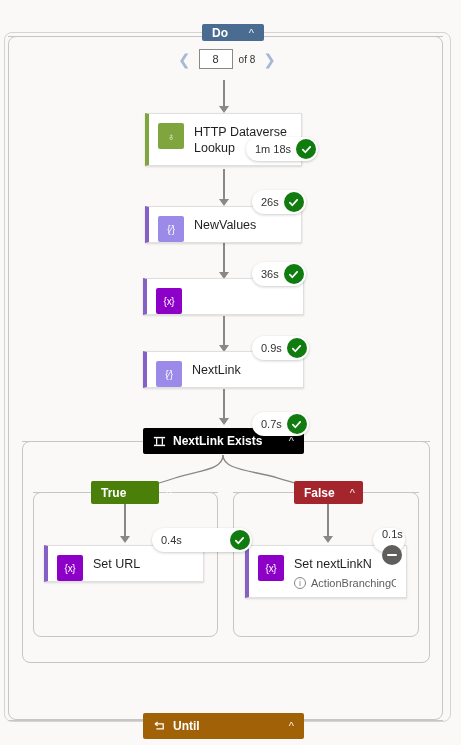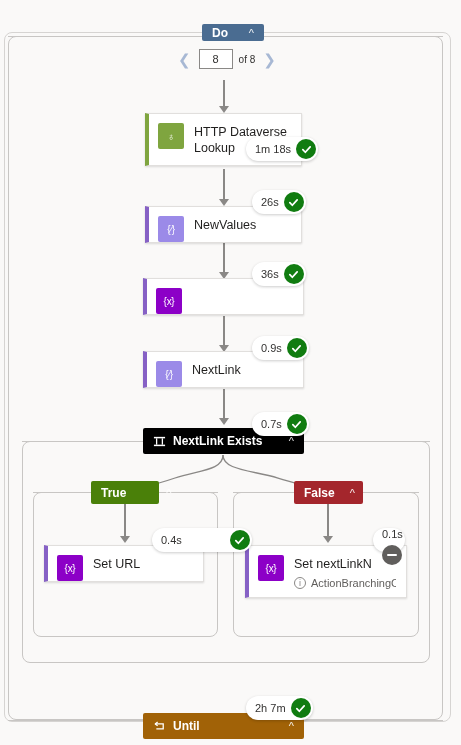--- a/index.html
+++ b/index.html
@@ -389,22 +389,14 @@
 
   <div class="hline" style="left:8px; top:720px; width:435px;"></div>
   <div class="chip chip-until" style="left:143px; top:713px; width:161px; height:26px;">
     <svg width="13" height="13" viewBox="0 0 14 14">
       <path d="M2.2 4.2 H11 V9.6 H3.6" stroke="#fff" stroke-width="1.4" fill="none"></path>
       <path d="M5 2.2 L2.4 4.2 L5 6.2" stroke="#fff" stroke-width="1.4" fill="none" stroke-linejoin="round"></path>
     </svg>
     <span>Until</span>
     <span class="chev">^</span>
   </div>
-  <div class="pill" style="left:246px; top:696px;">
-    <span class="dur">2h 7m</span>
-    <span class="badge badge-ok">
-      <svg class="tick" width="11" height="11" viewBox="0 0 12 12">
-          <path d="M2 6.2 L4.7 9 L10 3.2" stroke="#fff" stroke-width="1.9" fill="none" stroke-linecap="round" stroke-linejoin="round"></path>
-        </svg>
-    </span>
-  </div>
 
 </div>
 
 </body></html>

